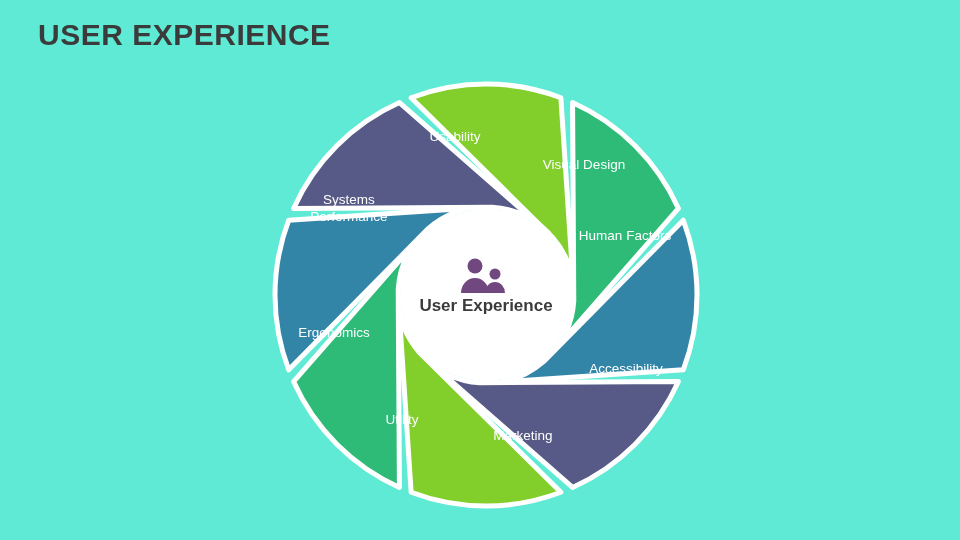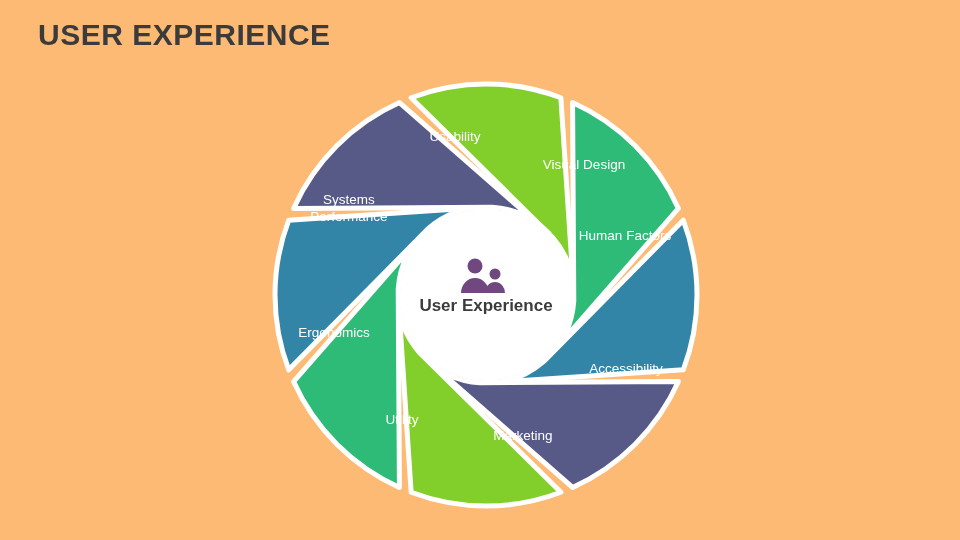--- a/index.html
+++ b/index.html
@@ -13,21 +13,21 @@
     background: #ffffff;
     font-family: "Liberation Sans", sans-serif;
     overflow: hidden;
     position: relative;
   }
   #slide {
     position: absolute;
     left: 0; top: 0;
     width: 960px;
     height: 540px;
-    background: #fdba74;
+    background: #5eead4;
     text-align: right;
   }
   #page-title {
     position: absolute;
     left: 38px;
     top: 18px;
     font-size: 30px;
     font-weight: bold;
     letter-spacing: 0.5px;
     color: #3b3b3b;

